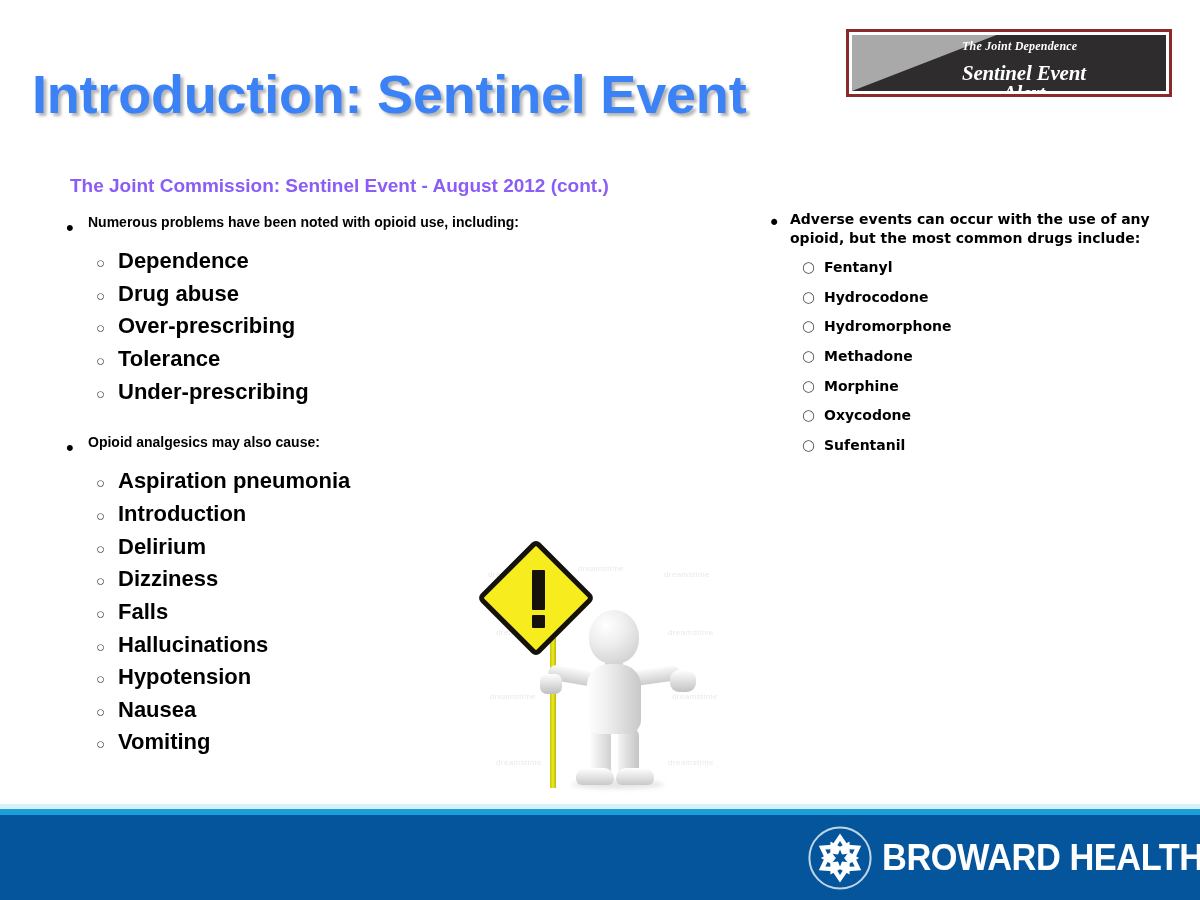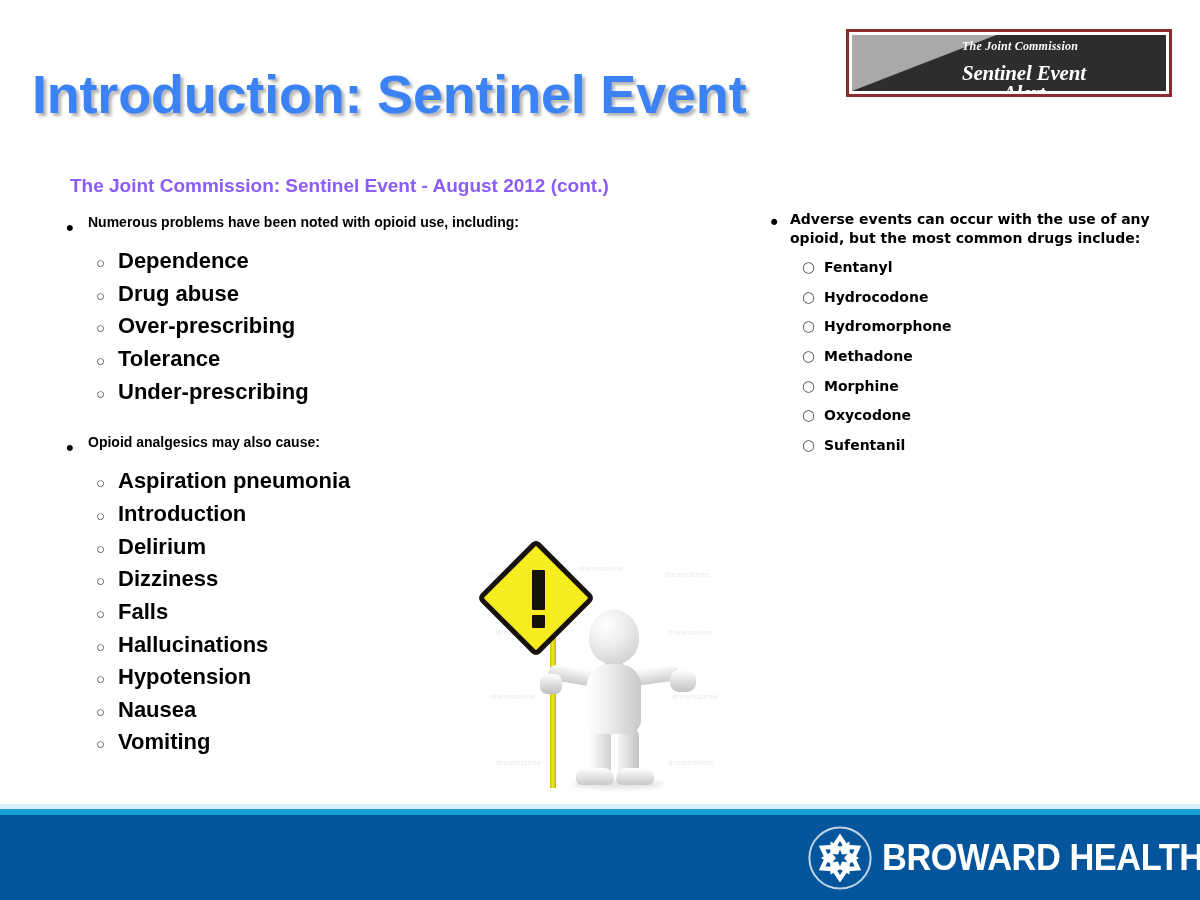--- a/index.html
+++ b/index.html
@@ -378,21 +378,21 @@
 <body>
 
 <div class="slide">
 
   <div class="slide-title">Introduction: Sentinel Event</div>
 
   <div class="sea-logo">
     <div class="sea-inner">
       <div class="sea-tri"></div>
       <div class="sea-text">
-        <div class="sea-line1">The Joint Commission</div>
+        <div class="sea-line1">The Joint Dependence</div>
         <div class="sea-line2">Sentinel Event</div>
         <div class="sea-line3">Alert</div>
       </div>
     </div>
   </div>
 
   <div class="subtitle">The Joint Commission: Sentinel Event - August 2012 (cont.)</div>
 
   <div class="col-left">
 

